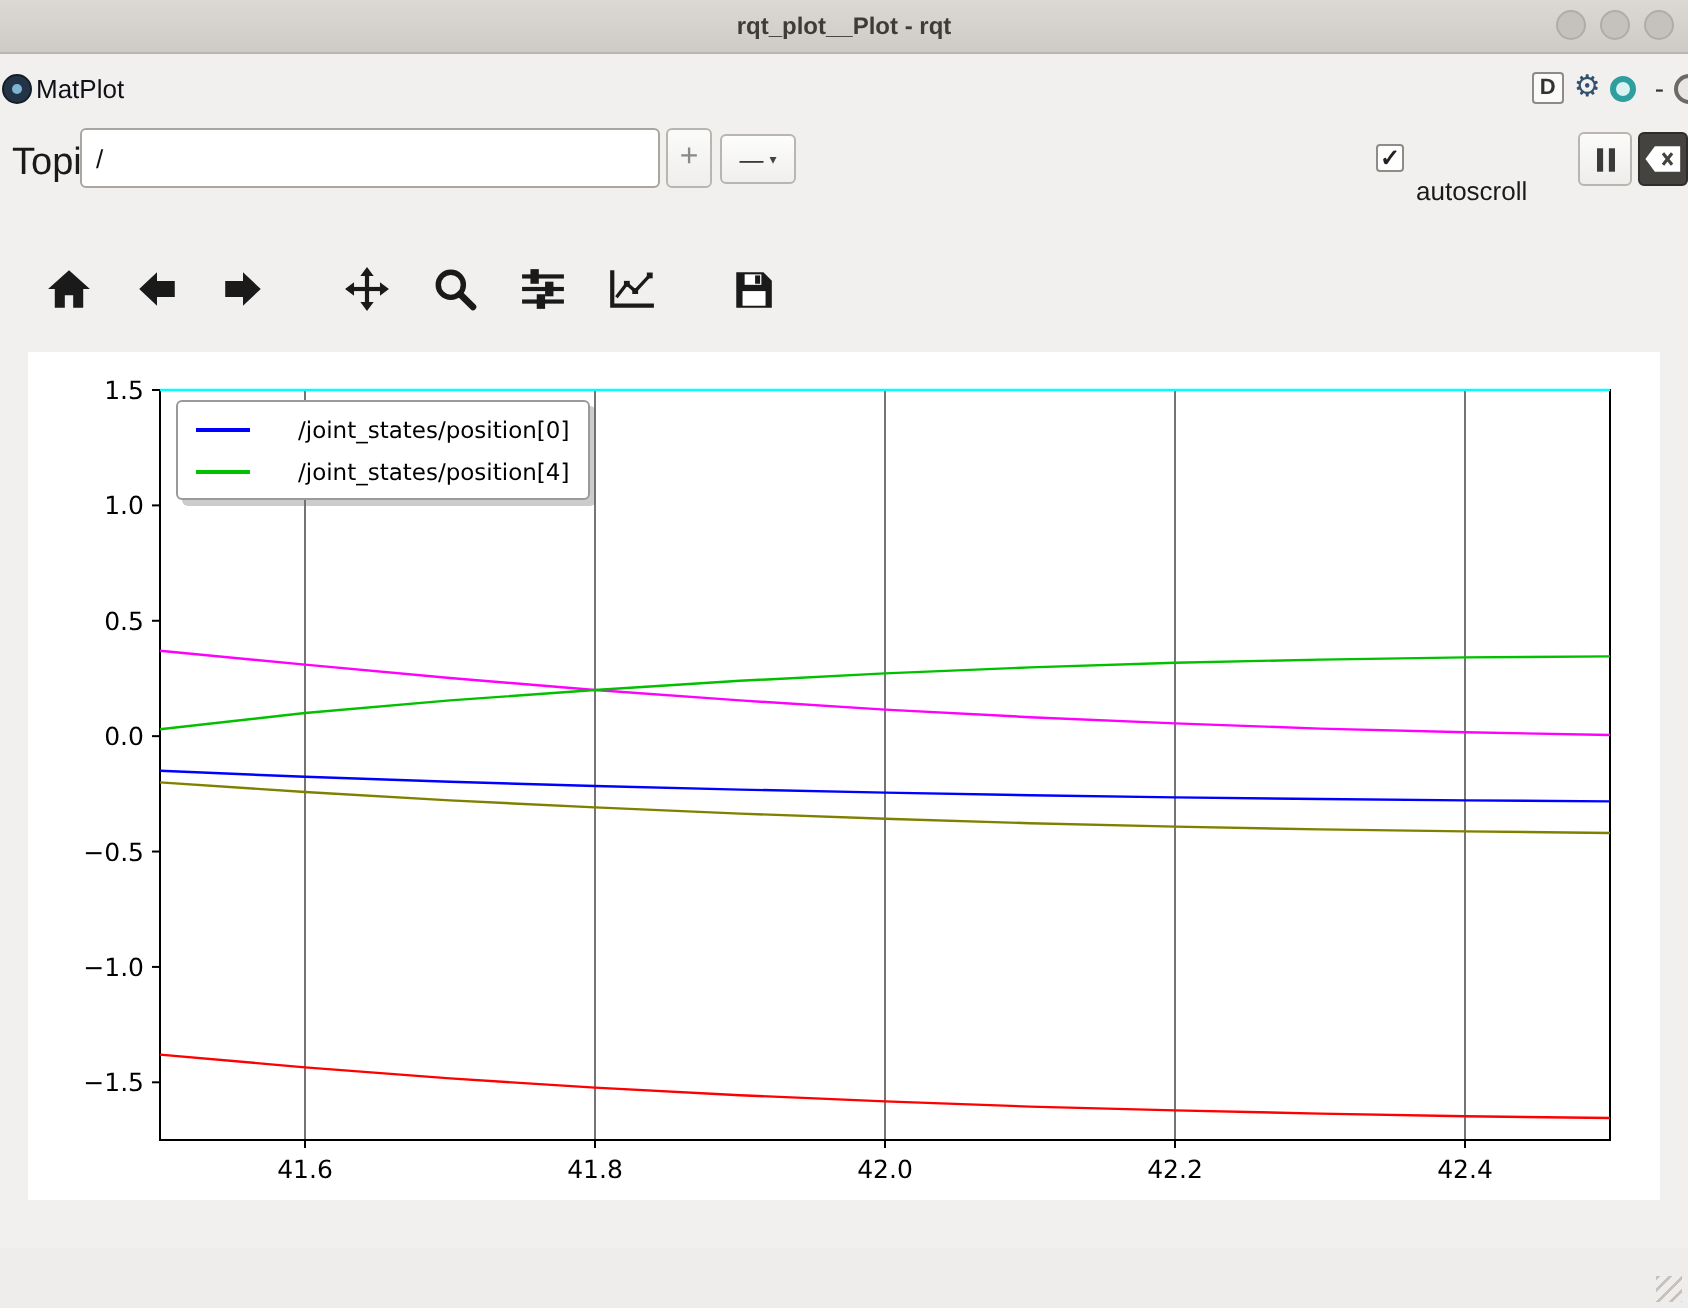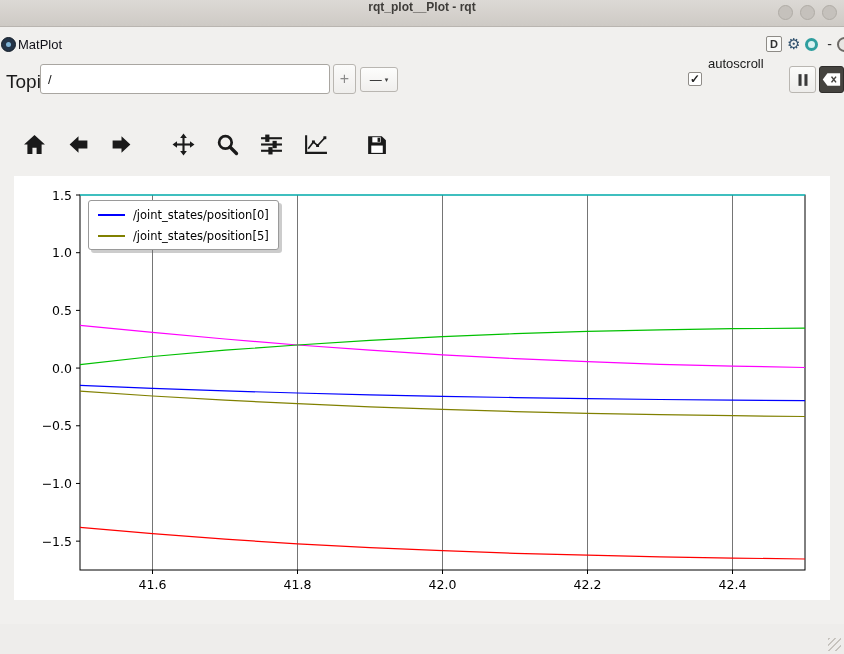--- a/index.html
+++ b/index.html
@@ -6,21 +6,21 @@
   body { background:#555; font-family:"Liberation Sans", sans-serif; }
   .window {
     position:relative; width:844px; height:654px;
     background:#f1f0ee; overflow:hidden; margin:0 auto;
   }
   
   .titlebar {
     position:absolute; left:0; top:0; width:844px; height:27px;
     background:linear-gradient(#dcd9d5,#cecac5);
     border-bottom:1px solid #b9b5b0;
-    display:flex; align-items:flex-start; justify-content:center;
+    display:flex; align-items:center; justify-content:center;
   }
   .titlebar-text { font-size:12px; font-weight:bold; color:#3e3c39; }
   .win-controls { position:absolute; right:7px; top:5px; display:flex; gap:7px; }
   .win-btn { width:15px; height:15px; border-radius:50%;
     background:#c5c1bc; border:1px solid #b0aca6; }
   
   .plugin-bar { position:absolute; left:0; top:28px; width:844px; height:32px;
     display:flex; align-items:center; }
   .plugin-logo { width:15px; height:15px; border-radius:50%; margin-left:1px;
     background:#243447; border:1px solid #141d28; position:relative; }
@@ -46,38 +46,38 @@
     border:1px solid #b9b6b1; border-radius:3px; background:linear-gradient(#fbfbfa,#efeeec);
     color:#8a8a8a; font-size:16px; display:flex; align-items:center; justify-content:center; }
   .style-btn { position:absolute; left:360px; top:67px; width:38px; height:25px;
     border:1px solid #b9b6b1; border-radius:3px; background:linear-gradient(#fdfdfc,#f0efed);
     display:flex; align-items:center; justify-content:center; gap:3px; color:#222; }
   .style-line { font-size:12px; line-height:10px; }
   .style-arrow { font-size:7px; color:#444; }
   .autoscroll-box { position:absolute; left:688px; top:72px; width:14px; height:14px;
     border:1px solid #8f8c88; border-radius:2px; background:#fff;
     font-size:12px; line-height:12px; font-weight:bold; color:#222; text-align:center; }
-  .autoscroll-label { position:absolute; left:708px; top:56px; font-size:13px; color:#1a1a1a; }
+  .autoscroll-label { position:absolute; left:708px; top:88px; font-size:13px; color:#1a1a1a; }
   .pause-btn { position:absolute; left:789px; top:66px; width:27px; height:27px;
     border:1px solid #b9b6b1; border-radius:3px; background:linear-gradient(#fbfbfa,#eeedeb);
     display:flex; align-items:center; justify-content:center; }
   .clear-btn { position:absolute; left:819px; top:66px; width:25px; height:27px;
     border:1px solid #2f2d2b; border-radius:3px; background:#45433f;
     display:flex; align-items:center; justify-content:center; }
   
   .mpl-btn { position:absolute; width:26px; height:26px; top:131px;
     display:flex; align-items:center; justify-content:center; }
   .mpl-btn svg { display:block; }
   
   .plot-panel { position:absolute; left:14px; top:176px; width:816px; height:424px;
     background:#ffffff; }
   .plot-legend { position:absolute; left:74px; top:24px; background:#fff;
     border:1px solid #9a9a9a; border-radius:3px; padding:3px 9px;
     box-shadow:3px 3px 0 rgba(110,110,110,0.35); }
-  .legend-row { display:flex; align-items:center; height:21px; }
+  .legend-row { display:flex; align-items:center; height:21px;gap:16px; }
   .legend-swatch { width:27px; height:0; border-top:2px solid #000; }
   .legend-label { margin-left:8px; font-size:11.5px; color:#000;
     font-family:"DejaVu Sans", sans-serif; white-space:nowrap; }
   
   .statusbar { position:absolute; left:0; bottom:0; width:844px; height:30px; background:#eeedeb; }
   .grip { position:absolute; right:3px; bottom:3px; width:13px; height:13px;
     background:repeating-linear-gradient(135deg,#c6c3be 0 1.5px,transparent 1.5px 4.5px); }
 </style>
 </head>
 <body>
@@ -225,22 +225,22 @@
         <polyline points="66.0,149.4 138.5,156.3 211.0,163.0 283.5,169.0 356.0,174.2 428.5,178.8 501.0,182.6 573.5,185.7 646.0,188.3 718.5,190.1 791.0,191.5" fill="none" stroke="#ff00ff" stroke-width="1.2"></polyline>
         <polyline points="66.0,188.6 138.5,180.5 211.0,174.2 283.5,169.0 356.0,164.4 428.5,160.7 501.0,157.7 573.5,155.4 646.0,153.8 718.5,152.7 791.0,152.2" fill="none" stroke="#00c000" stroke-width="1.2"></polyline>
         <polyline points="66.0,215.2 138.5,220.0 211.0,224.2 283.5,227.7 356.0,230.8 428.5,233.4 501.0,235.6 573.5,237.3 646.0,238.7 718.5,239.7 791.0,240.5" fill="none" stroke="#808000" stroke-width="1.2"></polyline>
       </svg>
     <div class="plot-legend">
         <div class="legend-row">
           <span class="legend-swatch" style="border-top-color: rgb(0, 0, 255);"></span>
           <span class="legend-label">/joint_states/position[0]</span>
         </div>
         <div class="legend-row">
-          <span class="legend-swatch" style="border-top-color: rgb(128, 128, 0);"></span>
-          <span class="legend-label">/joint_states/position[5]</span>
+          <span class="legend-swatch" style="border-top-color: rgb(0, 192, 0);"></span>
+          <span class="legend-label">/joint_states/position[4]</span>
         </div>
       </div>
   </div>
 
   <div class="statusbar">
     <div class="grip"></div>
   </div>
 
 </div>
 

